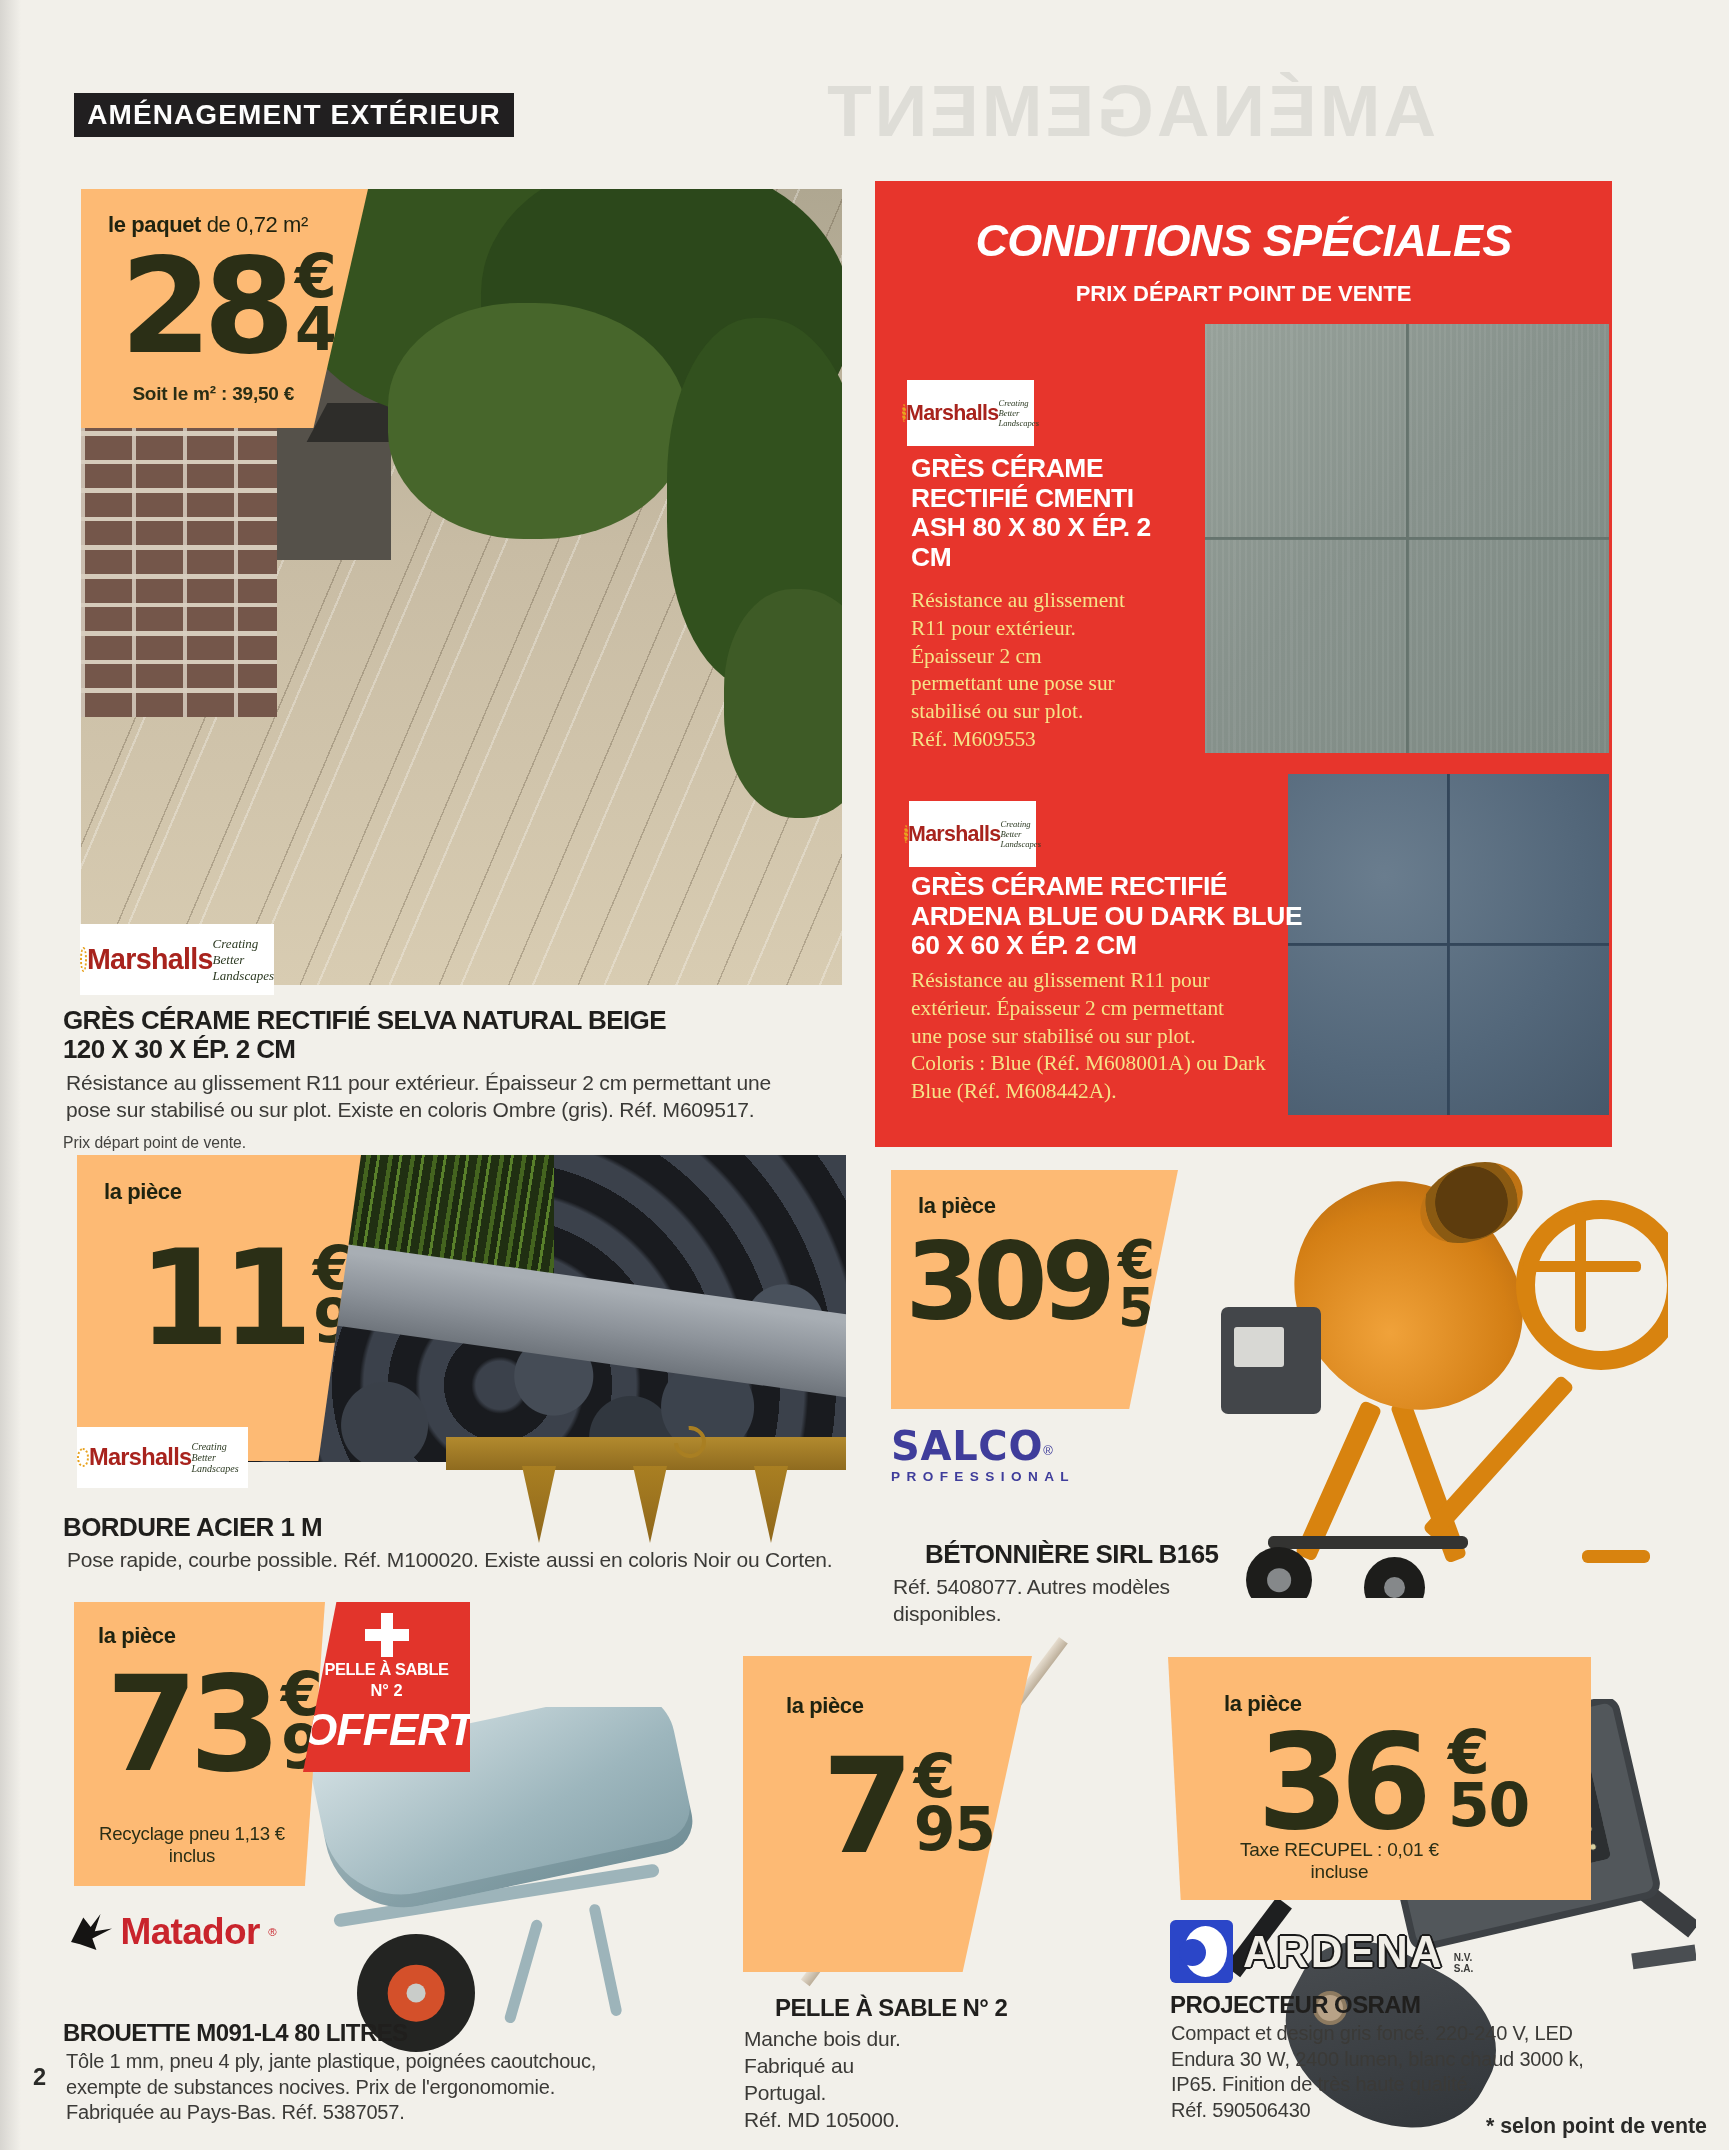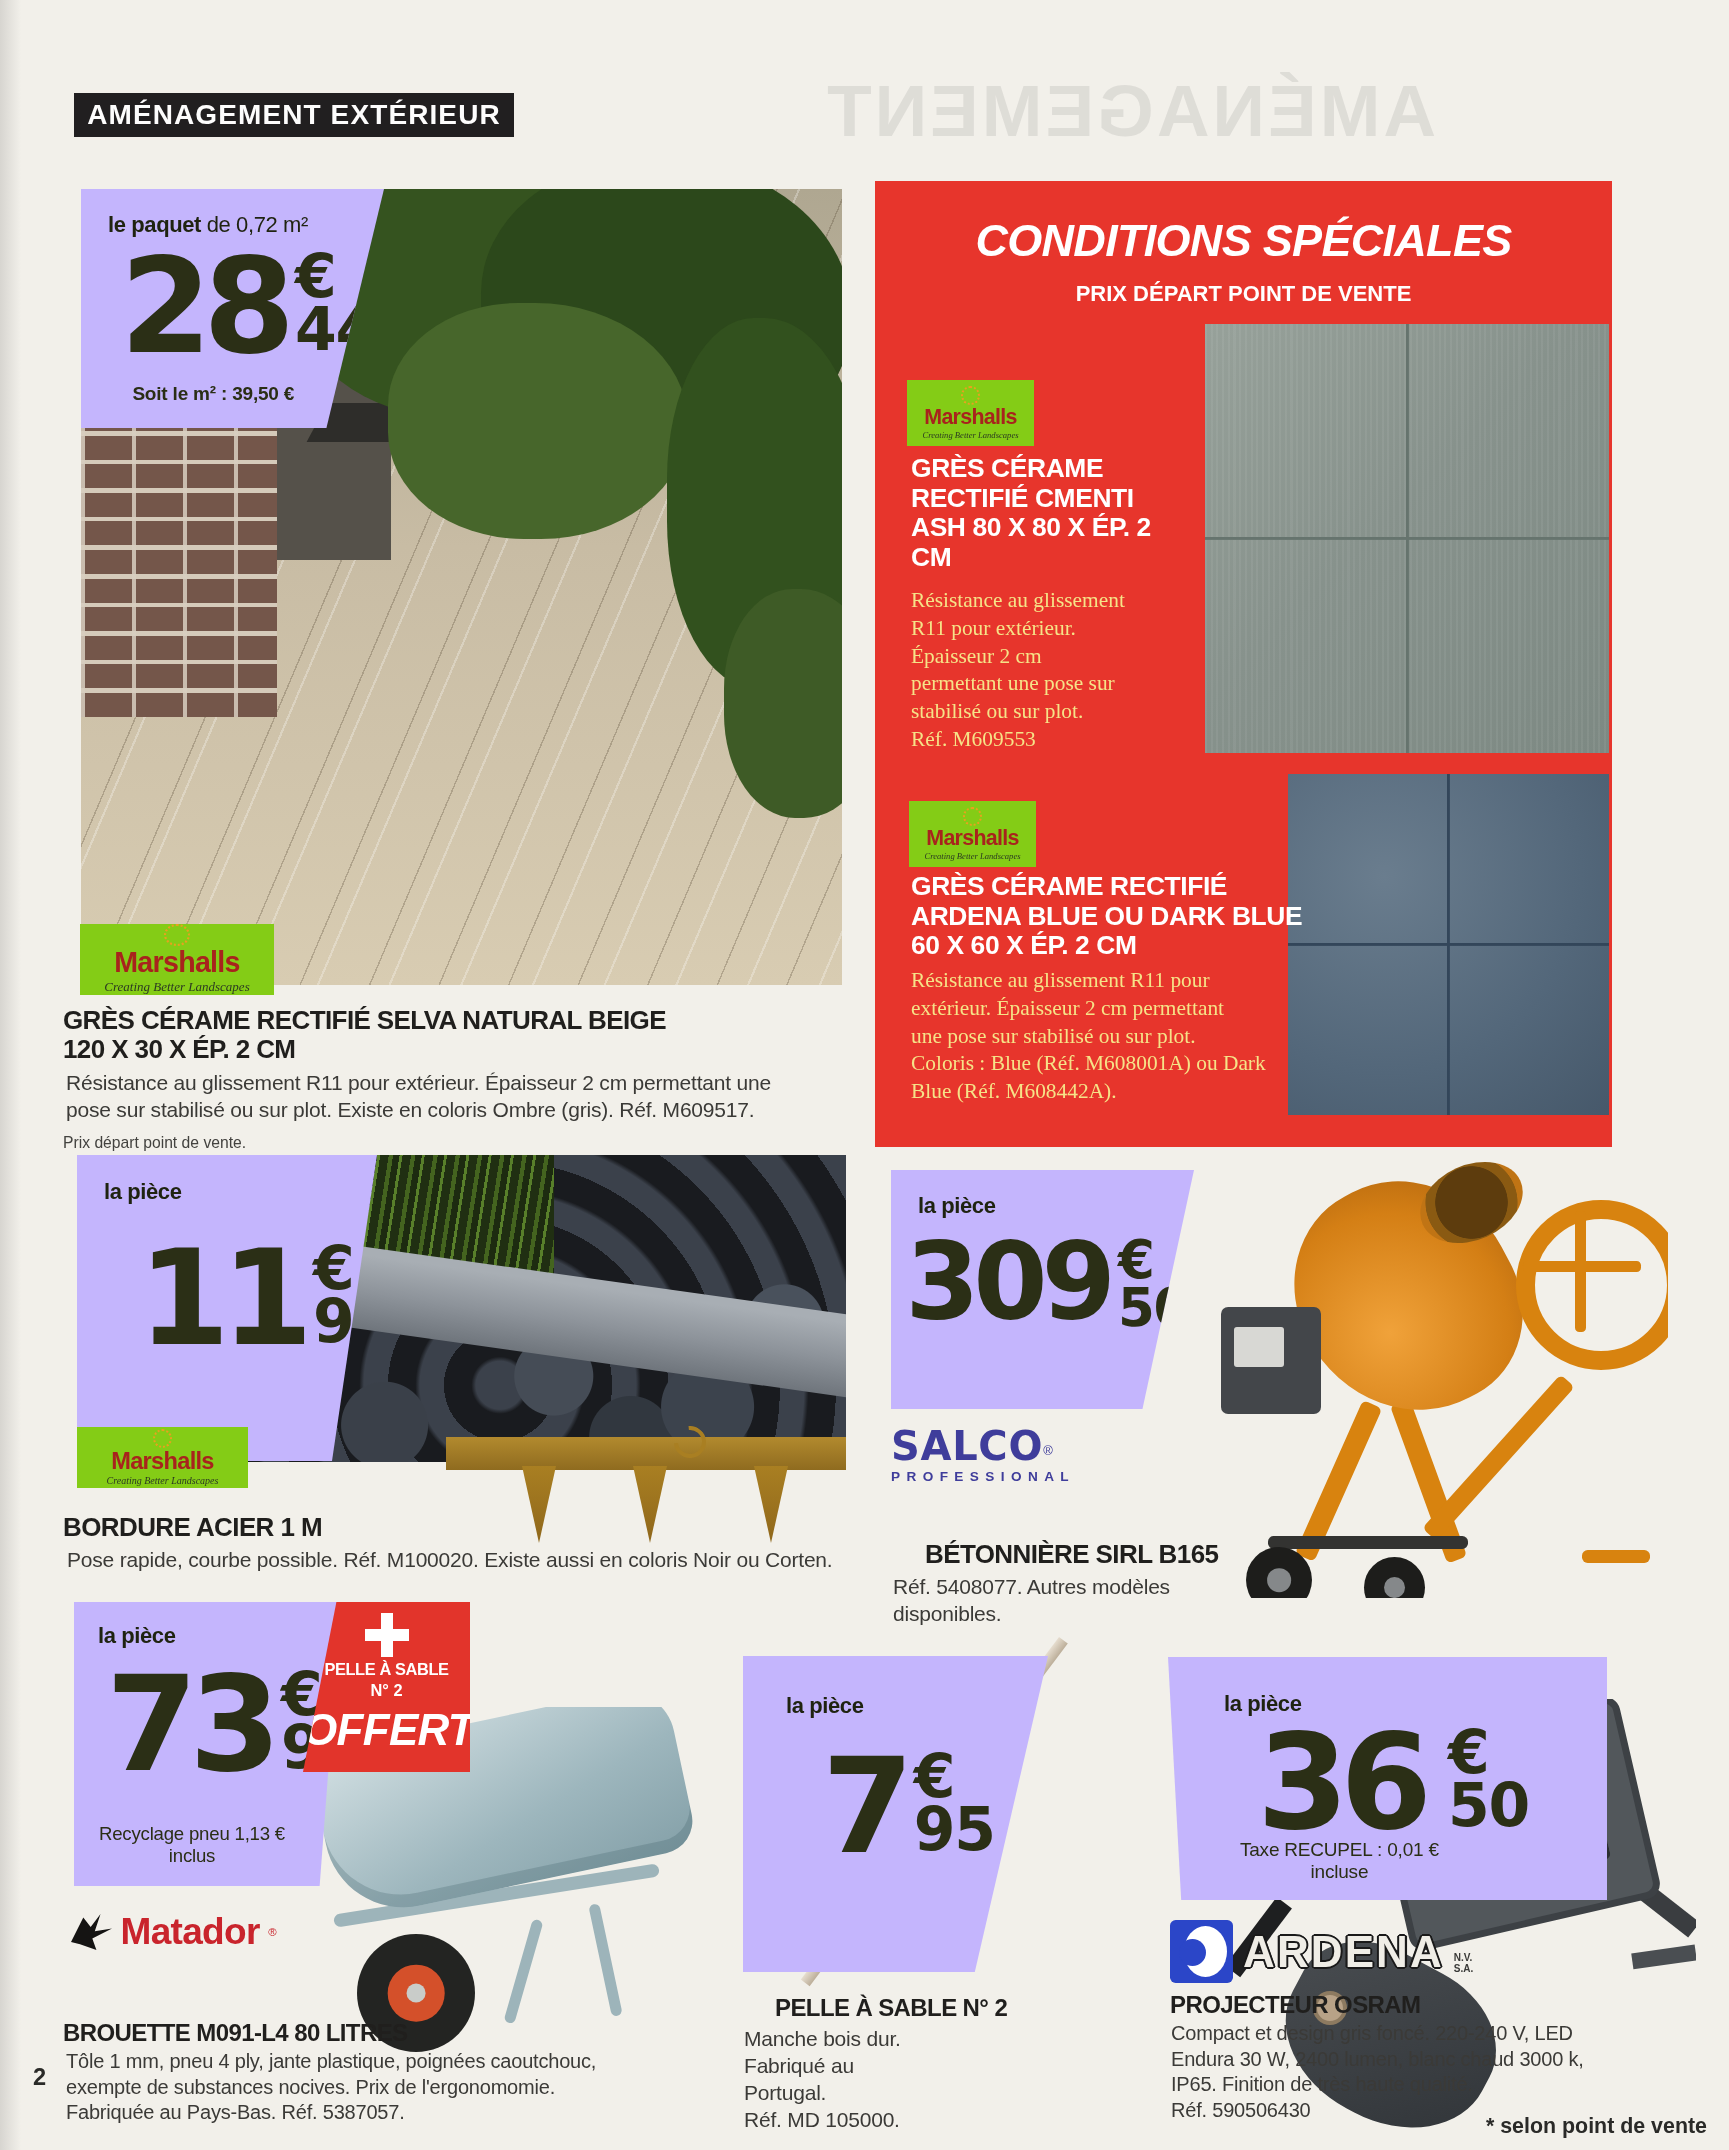--- a/index.html
+++ b/index.html
@@ -10,21 +10,21 @@
 
   
   .band{position:absolute;left:74px;top:93px;width:440px;height:44px;background:#211F20;
         color:#FDFDFD;display:flex;align-items:center;justify-content:center;
         font-weight:bold;font-size:28px;letter-spacing:1.1px;z-index:6;}
   .ghost{position:absolute;left:500px;top:69px;width:936px;font-size:73px;font-weight:bold;
         color:rgba(95,95,92,0.13);transform:scaleX(-1);letter-spacing:2.9px;white-space:nowrap;
         overflow:hidden;z-index:1;}
 
   
-  .tag{position:absolute;background:#c4b5fd;z-index:5;padding-left:16px;}
+  .tag{position:absolute;background:#fdba74;z-index:5;}
   .unit{position:absolute;font-weight:bold;font-size:22px;color:#1F2310;letter-spacing:-0.4px;}
   .unit .light{font-weight:normal;}
   .price{position:absolute;display:flex;align-items:flex-start;}
   .p-euros{font-family:"DejaVu Sans",sans-serif;font-weight:bold;font-size:132px;line-height:0.82;
         letter-spacing:-8.6px;color:#2B2F16;}
   .p-side{display:flex;flex-direction:column;margin-left:8.6px;}
   .p-eur,.p-cents{font-family:"DejaVu Sans",sans-serif;font-weight:bold;font-size:60px;
         line-height:0.82;color:#2B2F16;letter-spacing:-1.4px;}
   .p-cents{margin-top:4.3px;}
   .tag-note{position:absolute;font-size:19px;font-weight:bold;color:#2A2E15;text-align:center;
@@ -50,21 +50,21 @@
         linear-gradient(#66746E,#66746E) 50% 0/2.9px 100% no-repeat,
         linear-gradient(#66746E,#66746E) 0 50%/100% 2.9px no-repeat,
         repeating-linear-gradient(90deg,rgba(255,255,255,0.06) 0 2.1px,rgba(0,0,0,0) 2.1px 5.7px),
         linear-gradient(135deg,#97A19A 0%,#87928C 45%,#7D8983 100%);}
   .tile2{background:
         linear-gradient(#33465A,#33465A) 50% 0/2.9px 100% no-repeat,
         linear-gradient(#33465A,#33465A) 0 50%/100% 2.9px no-repeat,
         radial-gradient(circle at 30% 30%,#6A7D8E,#53677A 60%,#46586A);}
 
   
-  .mlogo{position:absolute;background:#84cc16;display:flex;flex-direction:column;align-items:center;
+  .mlogo{position:absolute;background:#ffffff;display:flex;flex-direction:row;align-items:center;
         justify-content:center;z-index:6;}
   .swirl{border:2.1px dotted #E8A21E;border-radius:50%;}
   .mname{color:#A8231D;font-weight:bold;letter-spacing:-0.7px;}
   .mtag{font-family:Liberation Serif, serif;font-style:italic;color:#2C3A22;}
 
   
   .salco{position:absolute;color:#3F3D9B;z-index:6;}
   .salco-name{font-family:"DejaVu Sans",sans-serif;font-size:40px;font-weight:900;letter-spacing:0.7px;}
   .salco-reg{font-size:13px;vertical-align:super;}
   .salco-sub{font-size:13.6px;letter-spacing:6.4px;font-weight:bold;margin-top:0px;}

